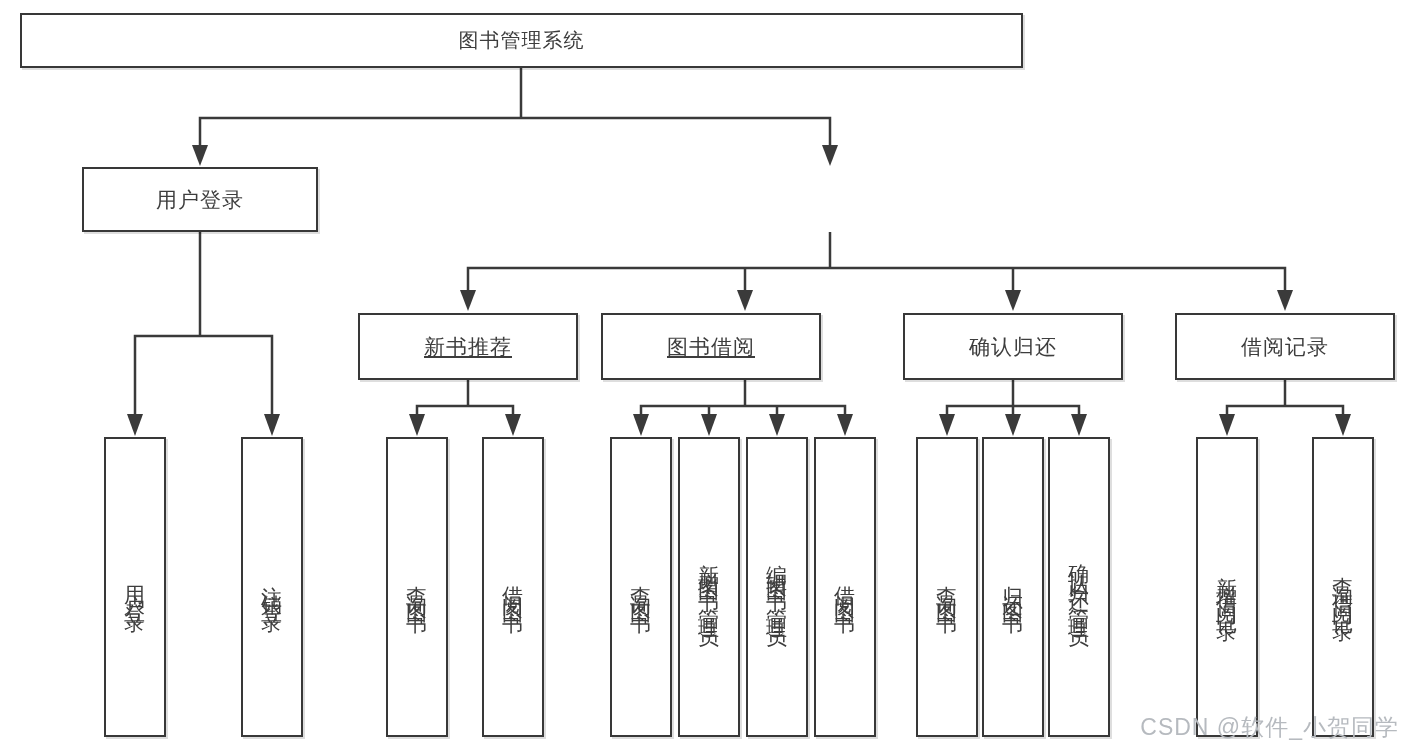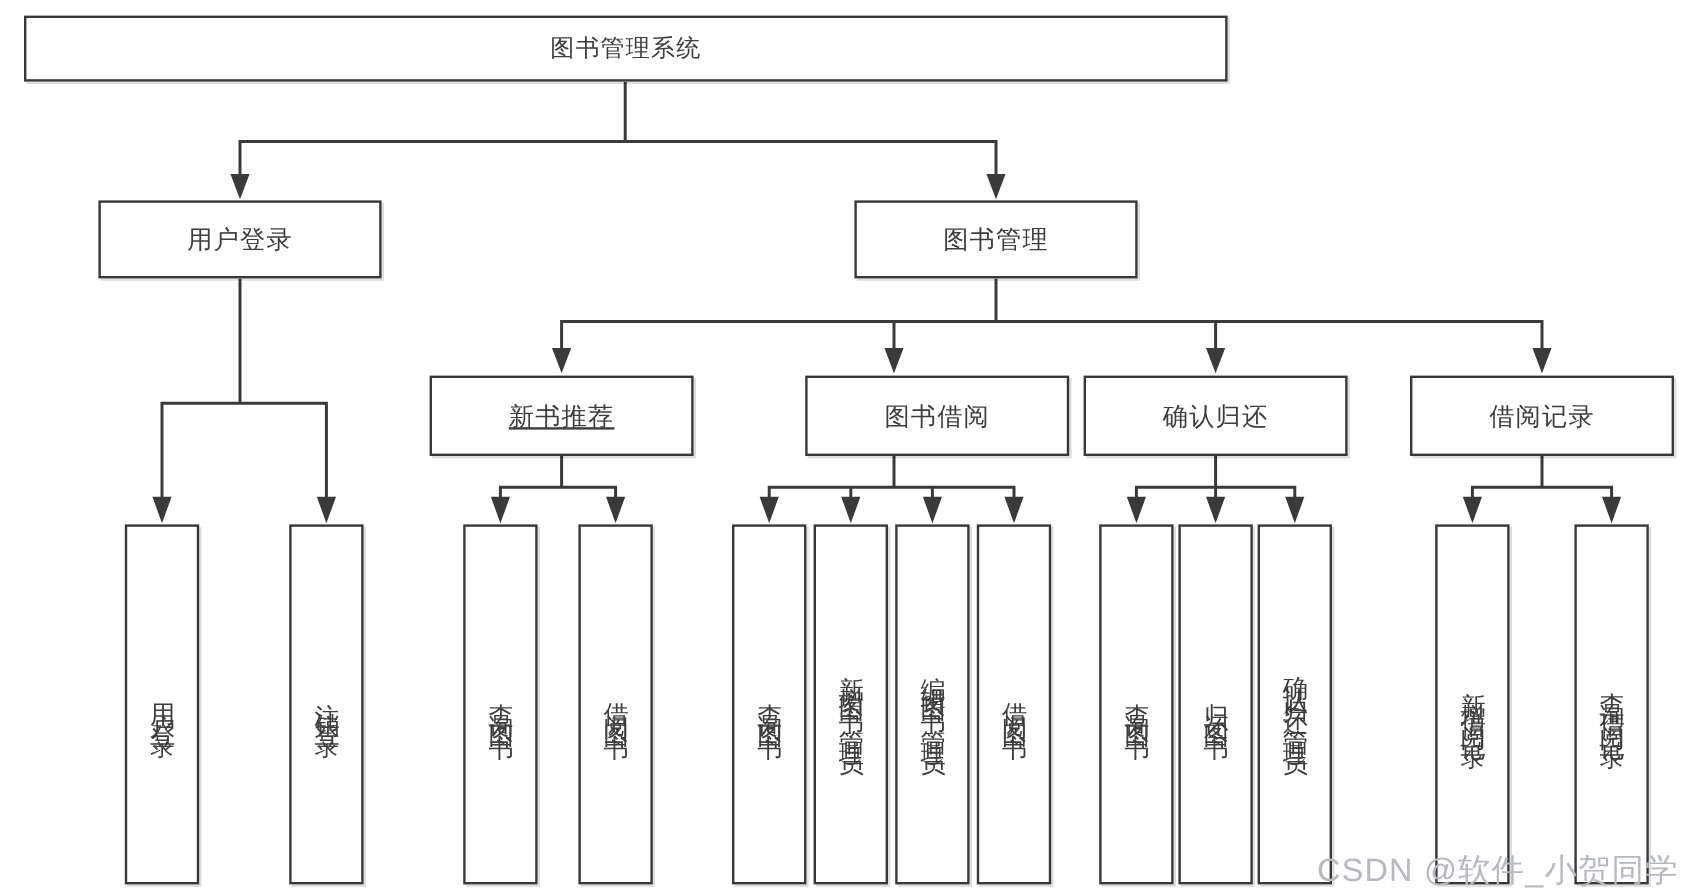--- a/index.html
+++ b/index.html
@@ -24,21 +24,21 @@
     color:var(--text);box-sizing:border-box;
   }
   .box.h{font-size:21px;letter-spacing:1px;white-space:nowrap;}
   .box.title{font-size:20px;}
   .box.v .label{
     writing-mode:vertical-rl;text-orientation:mixed;
     font-size:21px;line-height:1;letter-spacing:9px;
   }
   .watermark{
     position:absolute;right:6px;bottom:4px;
-    font-size:27px;color:var(--watermark);letter-spacing:1px;
+    font-size:23px;color:var(--watermark);letter-spacing:1px;
     white-space:nowrap;z-index:5;
   }
 </style>
 </head>
 <body>
 
 <div class="stage">
 
   <svg class="connectors" viewBox="0 0 1405 747">
 
@@ -102,28 +102,25 @@
     </g>
   </svg>
 
   <div class="box h title" style="left:20px;top:13px;width:1003px;height:55px;">
     <span class="label">图书管理系统</span>
   </div>
 
   <div class="box h" style="left:82px;top:167px;width:236px;height:65px;">
     <span class="label">用户登录</span>
   </div>
-  <div class="box h" style="left:712px;top:167px;width:236px;height:65px;">
-    <span class="label">图书管理</span>
-  </div>
 
   <div class="box h" style="left:358px;top:313px;width:220px;height:67px;text-decoration:underline;">
     <span class="label">新书推荐</span>
   </div>
-  <div class="box h" style="left:671px;top:313px;width:220px;height:67px;">
+  <div class="box h" style="left:601px;top:313px;width:220px;height:67px;text-decoration:underline;">
     <span class="label">图书借阅</span>
   </div>
   <div class="box h" style="left:903px;top:313px;width:220px;height:67px;">
     <span class="label">确认归还</span>
   </div>
   <div class="box h" style="left:1175px;top:313px;width:220px;height:67px;justify-content:center;">
     <span class="label">借阅记录</span>
   </div>
 
   <div class="box v" style="left:104px;top:437px;width:62px;height:300px;">

